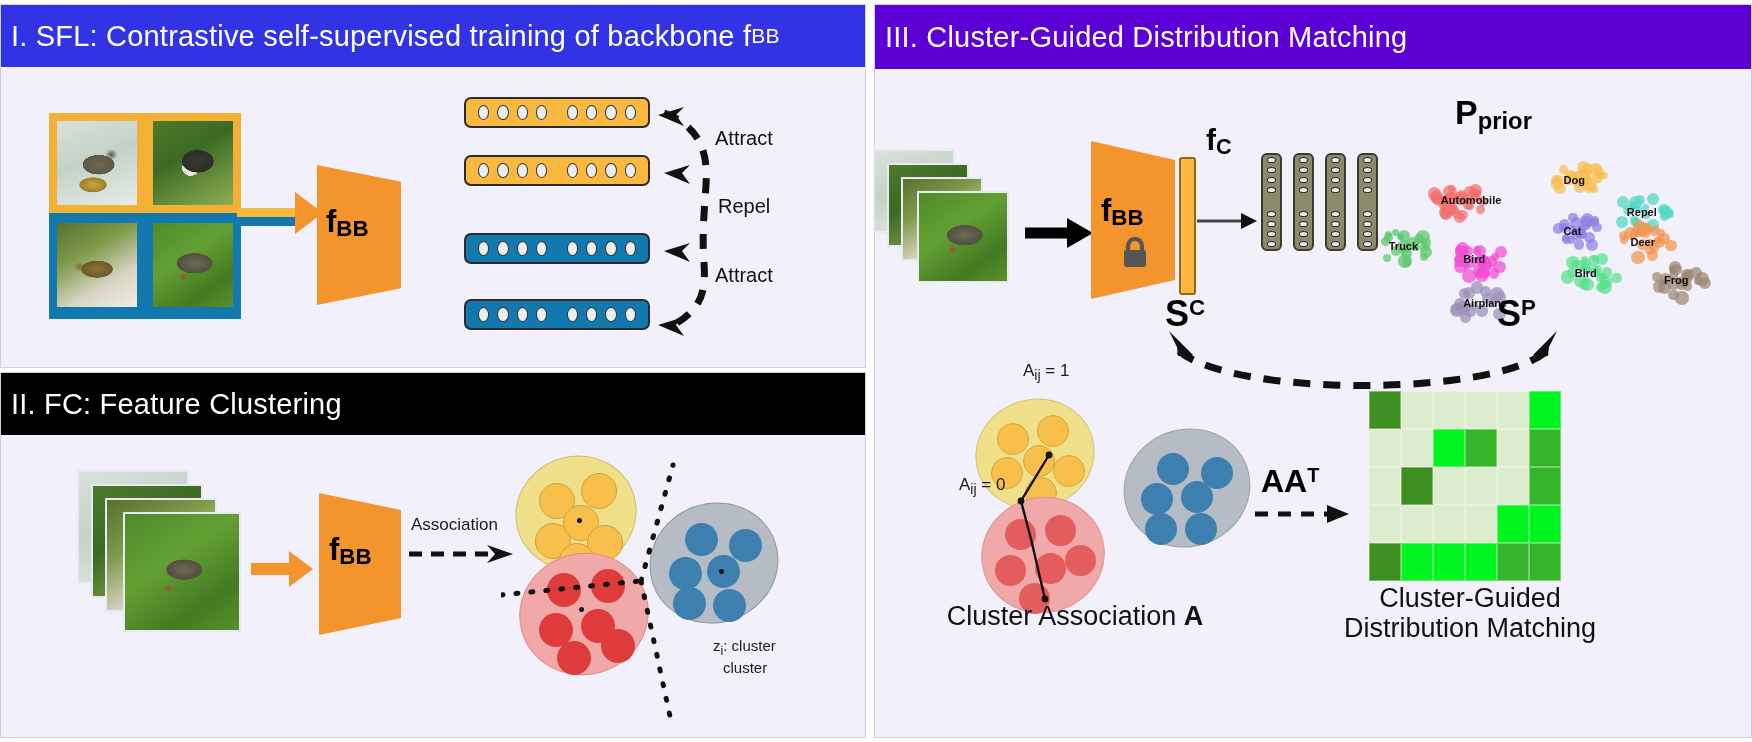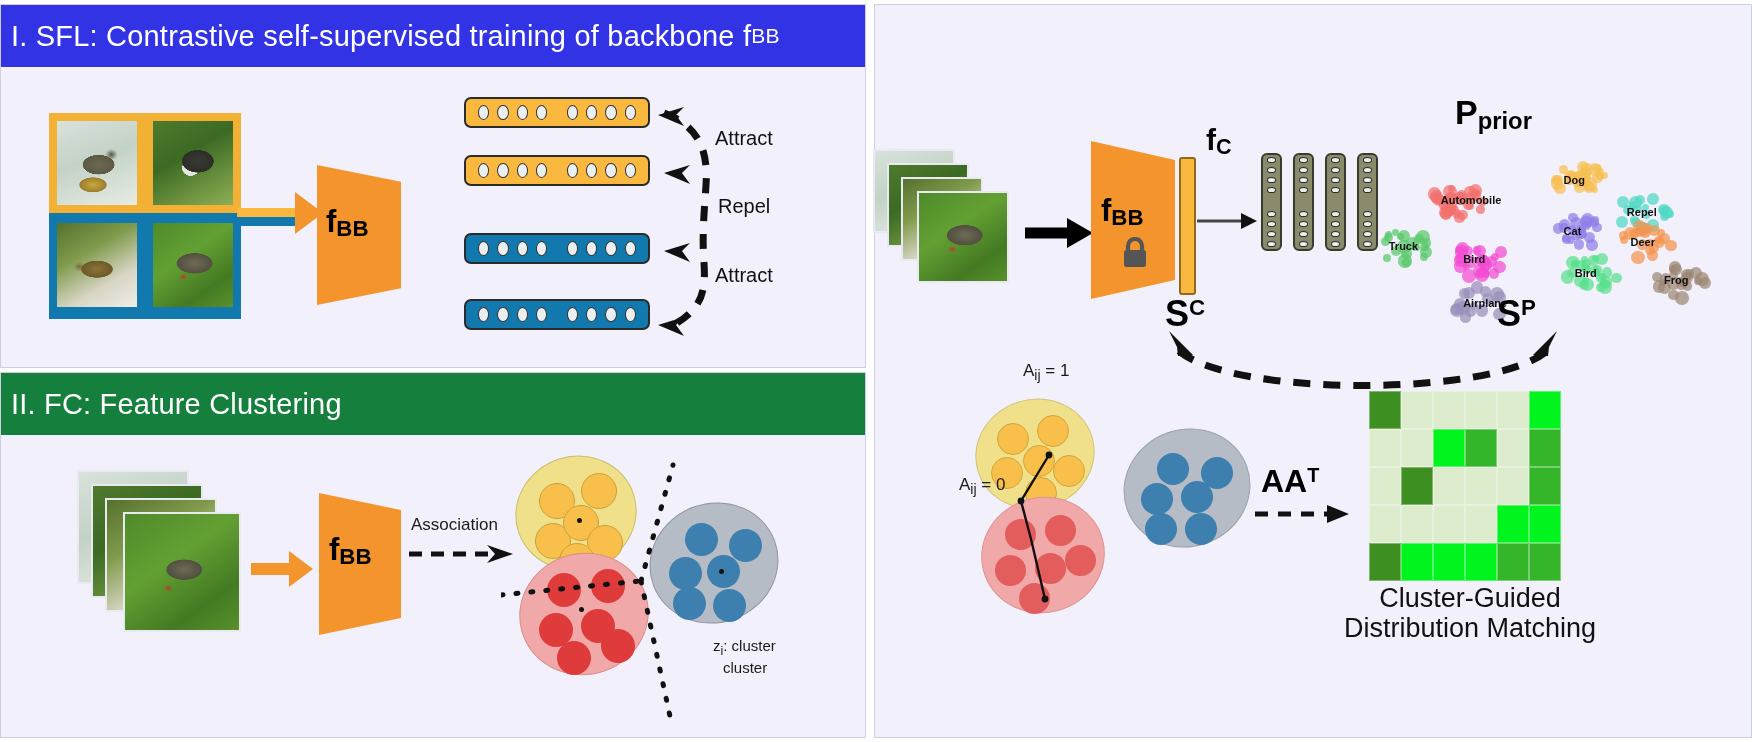--- a/index.html
+++ b/index.html
@@ -9,21 +9,21 @@
   
   .panel{position:absolute;background:#f2f1fb;box-sizing:border-box;border:1px solid #cfcfe4;}
   #panel1{left:0;top:4px;width:866px;height:364px;}
   #panel2{left:0;top:372px;width:866px;height:366px;}
   #panel3{left:874px;top:4px;width:878px;height:734px;}
 
   .hdr{position:absolute;left:0;top:0;width:100%;box-sizing:border-box;
        display:flex;align-items:center;padding-left:10px;color:#ffffff;
        font-size:29px;letter-spacing:.2px;white-space:nowrap;}
   #hdr1{height:62px;background:#3333e6;}
-  #hdr2{height:62px;background:#15803d;}
+  #hdr2{height:62px;background:#000000;}
   #hdr3{height:64px;background:#5c00d6;}
   .hdr sub{font-size:21px;vertical-align:-4px;}
 
   
   .abs{position:absolute;}
   .txt{position:absolute;color:#1a1a1a;white-space:nowrap;}
 
   
   .photo{position:absolute;background-repeat:no-repeat;overflow:hidden;}
   .ph-bird1{background:
@@ -228,20 +228,23 @@
       <line x1="140" y1="128" x2="170" y2="268" stroke="#111" stroke-width="5" stroke-dasharray="2,13" stroke-linecap="round"></line>
     </svg>
 
     <div class="txt" style="left:712px;top:264px;font-size:15px;">
       <span>z</span><sub>i</sub><span>: cluster</span>
     </div>
     <div class="txt" style="left:722px;top:286px;font-size:15px;">cluster</div>
   </div>
 
   <div class="panel" id="panel3">
+    <div class="hdr" id="hdr3">
+      <span>III. Cluster-Guided Distribution Matching</span>
+    </div>
 
     <div class="photo ph-bird1" style="left:-2px;top:144px;width:78px;height:80px;border:2px solid #e9e9f2;"></div>
     <div class="photo ph-bird2" style="left:12px;top:158px;width:78px;height:80px;border:2px solid #e9e9f2;"></div>
     <div class="photo ph-turt1" style="left:26px;top:172px;width:78px;height:80px;border:2px solid #e9e9f2;"></div>
     <div class="photo ph-turt2" style="left:42px;top:186px;width:88px;height:88px;border:2px solid #e9e9f2;"></div>
 
     <svg class="abs" style="left:148px;top:210px;width:72px;height:36px;" viewBox="0 0 72 36">
       <line x1="2" y1="18" x2="48" y2="18" stroke="#000" stroke-width="11"></line>
       <polygon points="44,3 70,18 44,33" fill="#000"></polygon>
     </svg>
@@ -663,18 +666,21 @@
         <div style="background: rgb(0, 245, 30);"></div>
         <div style="background: rgb(0, 245, 30);"></div>
         <div style="background: rgb(62, 143, 34);"></div>
         <div style="background: rgb(0, 245, 30);"></div>
         <div style="background: rgb(0, 245, 30);"></div>
         <div style="background: rgb(0, 245, 30);"></div>
         <div style="background: rgb(53, 181, 42);"></div>
         <div style="background: rgb(53, 181, 42);"></div>
       </div>
 
+    <div class="cap" style="left:-30px;top:596px;width:460px;">
+      <span>Cluster Association</span> <b>A</b>
+    </div>
     <div class="cap" style="left:420px;top:578px;width:350px;">
       <div>Cluster-Guided</div>
       <div>Distribution Matching</div>
     </div>
   </div>
 </div>
 
 </body></html>

